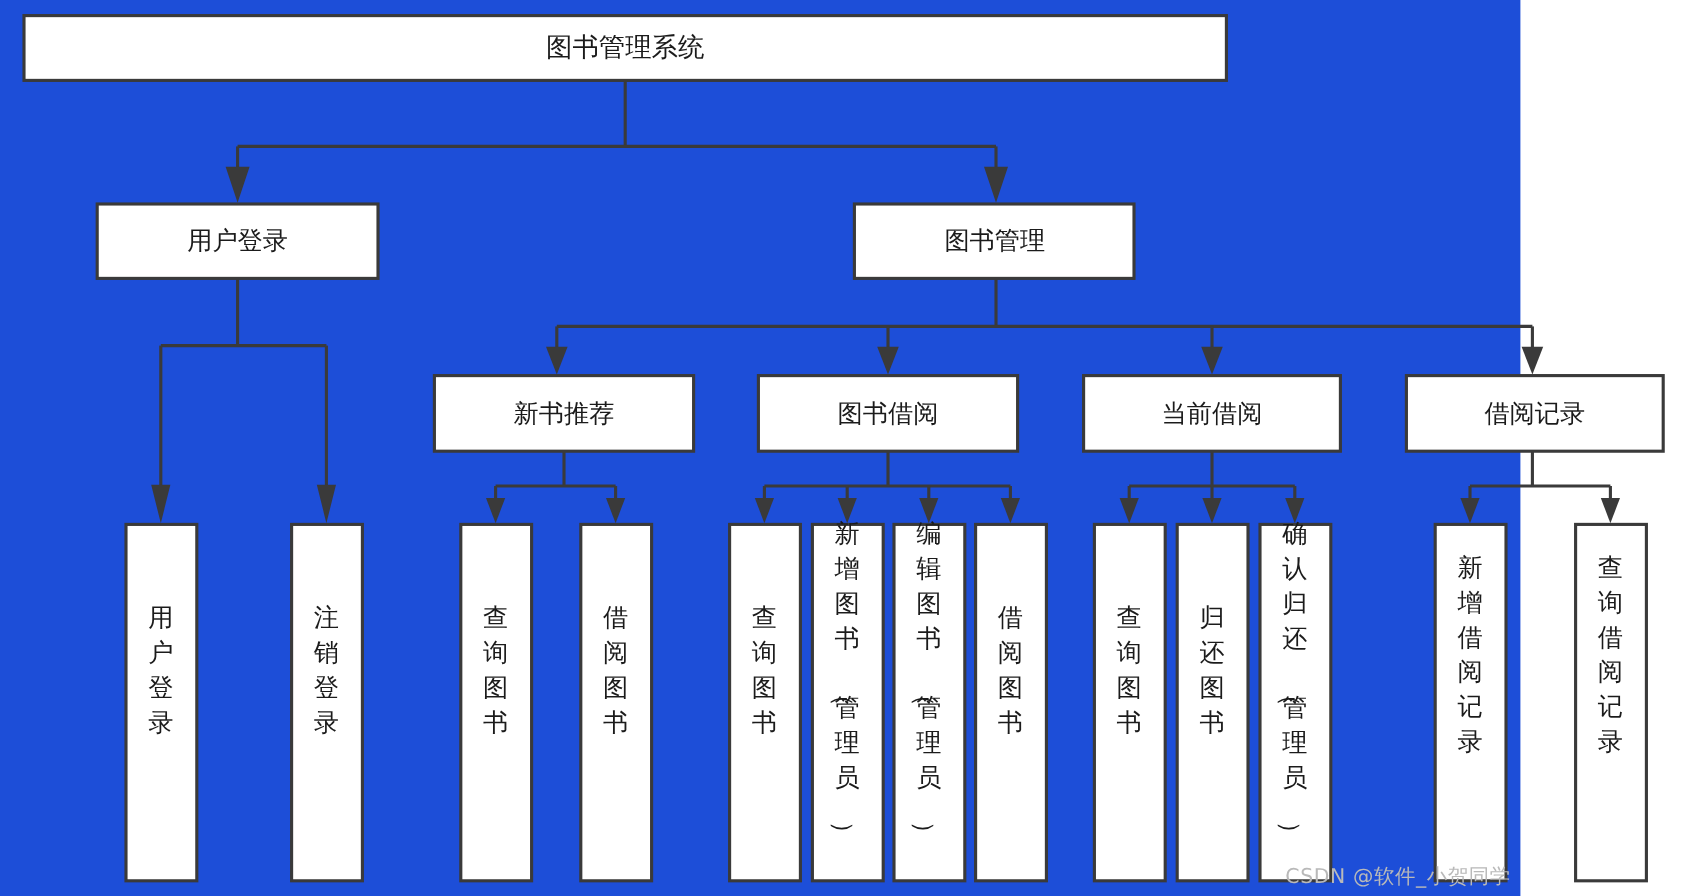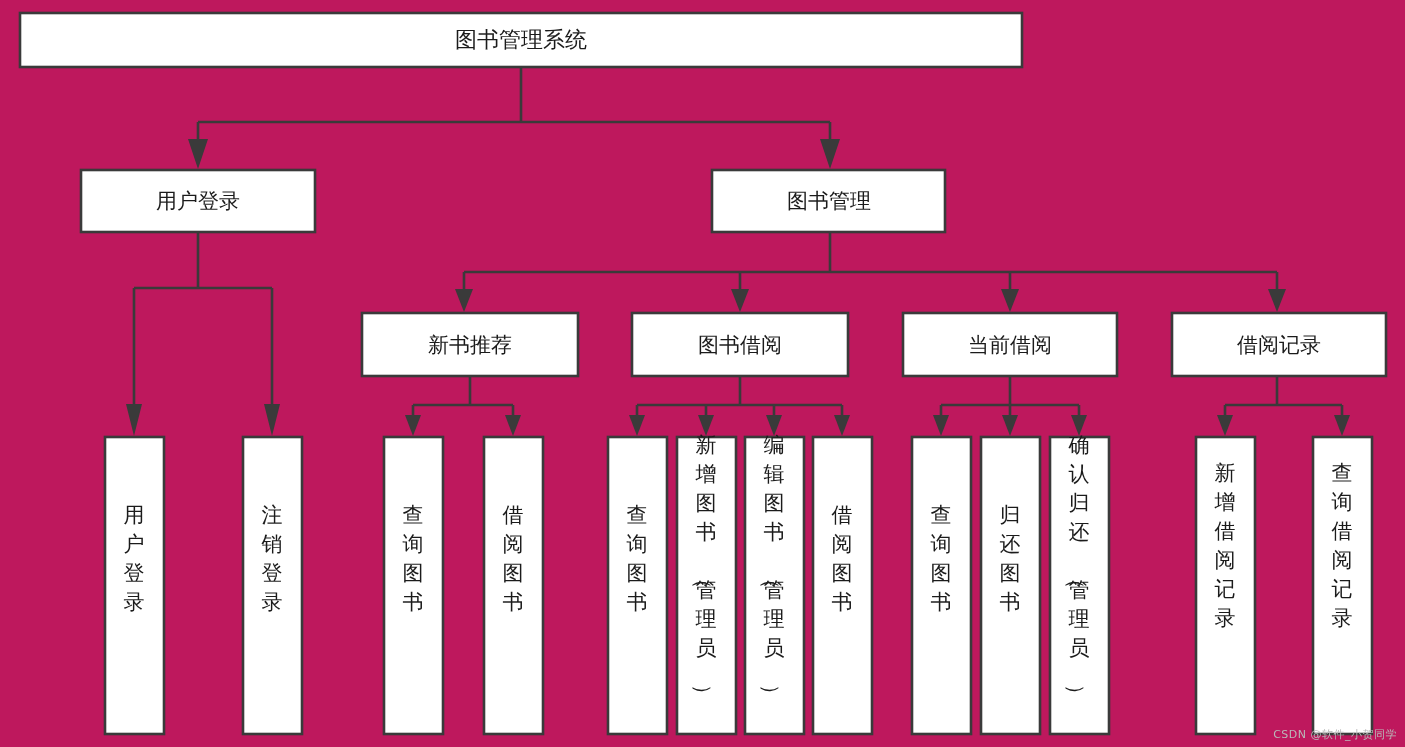--- a/index.html
+++ b/index.html
@@ -8,23 +8,23 @@
     background: #ffffff;
   }
   body {
     width: 1405px;
     height: 747px;
     font-family: "DejaVu Sans", "Liberation Sans", sans-serif;
     overflow: hidden;
   }
   #diagram-root {
     position: relative;
-    width: 1405px;
+    width: 1267px;
     height: 747px;
-    background: #be185d;
+    background: #1d4ed8;
   }
   svg.diagram-canvas {
     position: absolute;
     top: 0;
     left: 0;
     width: 1405px;
     height: 747px;
   }
   .node-box {
     fill: #ffffff;
@@ -55,21 +55,21 @@
     text-anchor: middle;
   }
   .title-label {
     font-size: 22px;
   }
   .watermark {
     position: absolute;
     right: 8px;
     bottom: 5px;
     font-family: "DejaVu Sans", "Liberation Sans", sans-serif;
-    font-size: 11px;
+    font-size: 17px;
     color: #b9b9b9;
     letter-spacing: 0.5px;
     white-space: nowrap;
     user-select: none;
   }
 </style>
 </head>
 <body>
 
 <div id="diagram-root">

